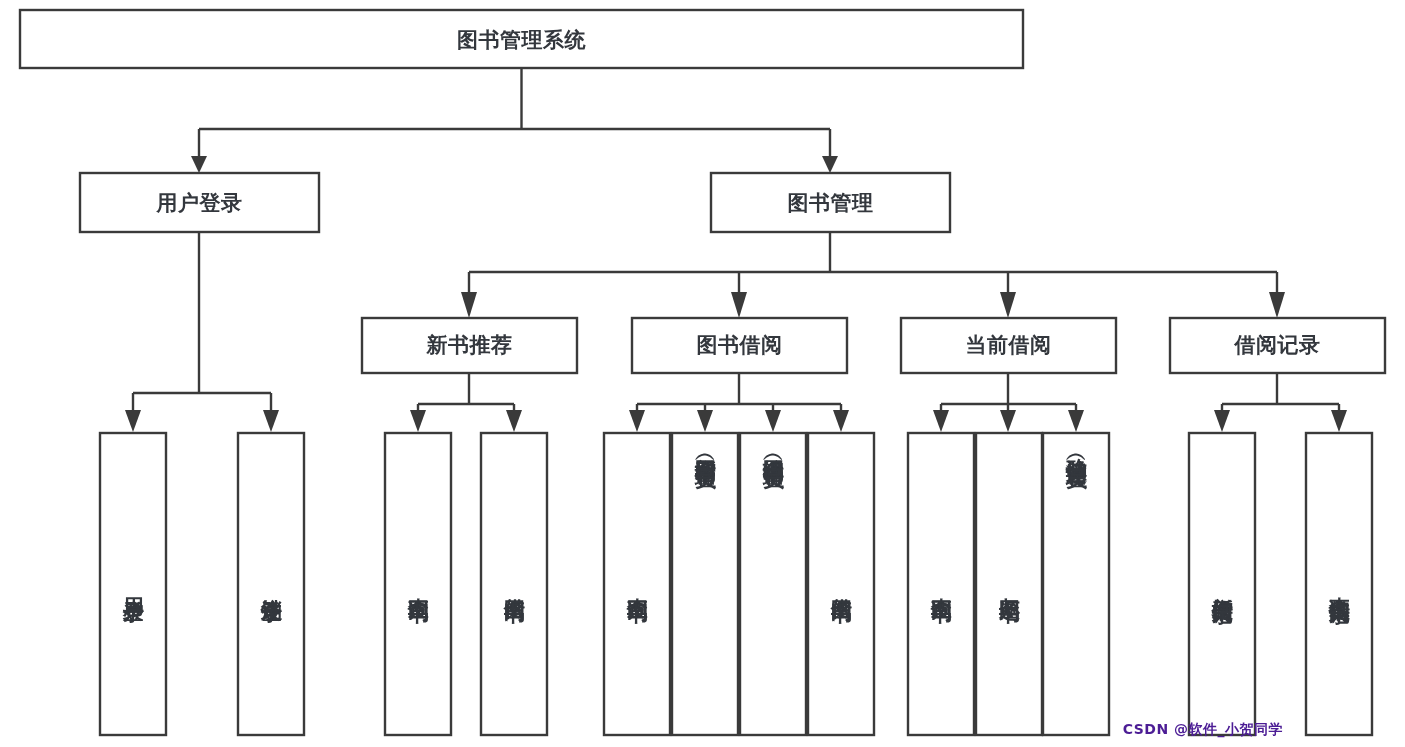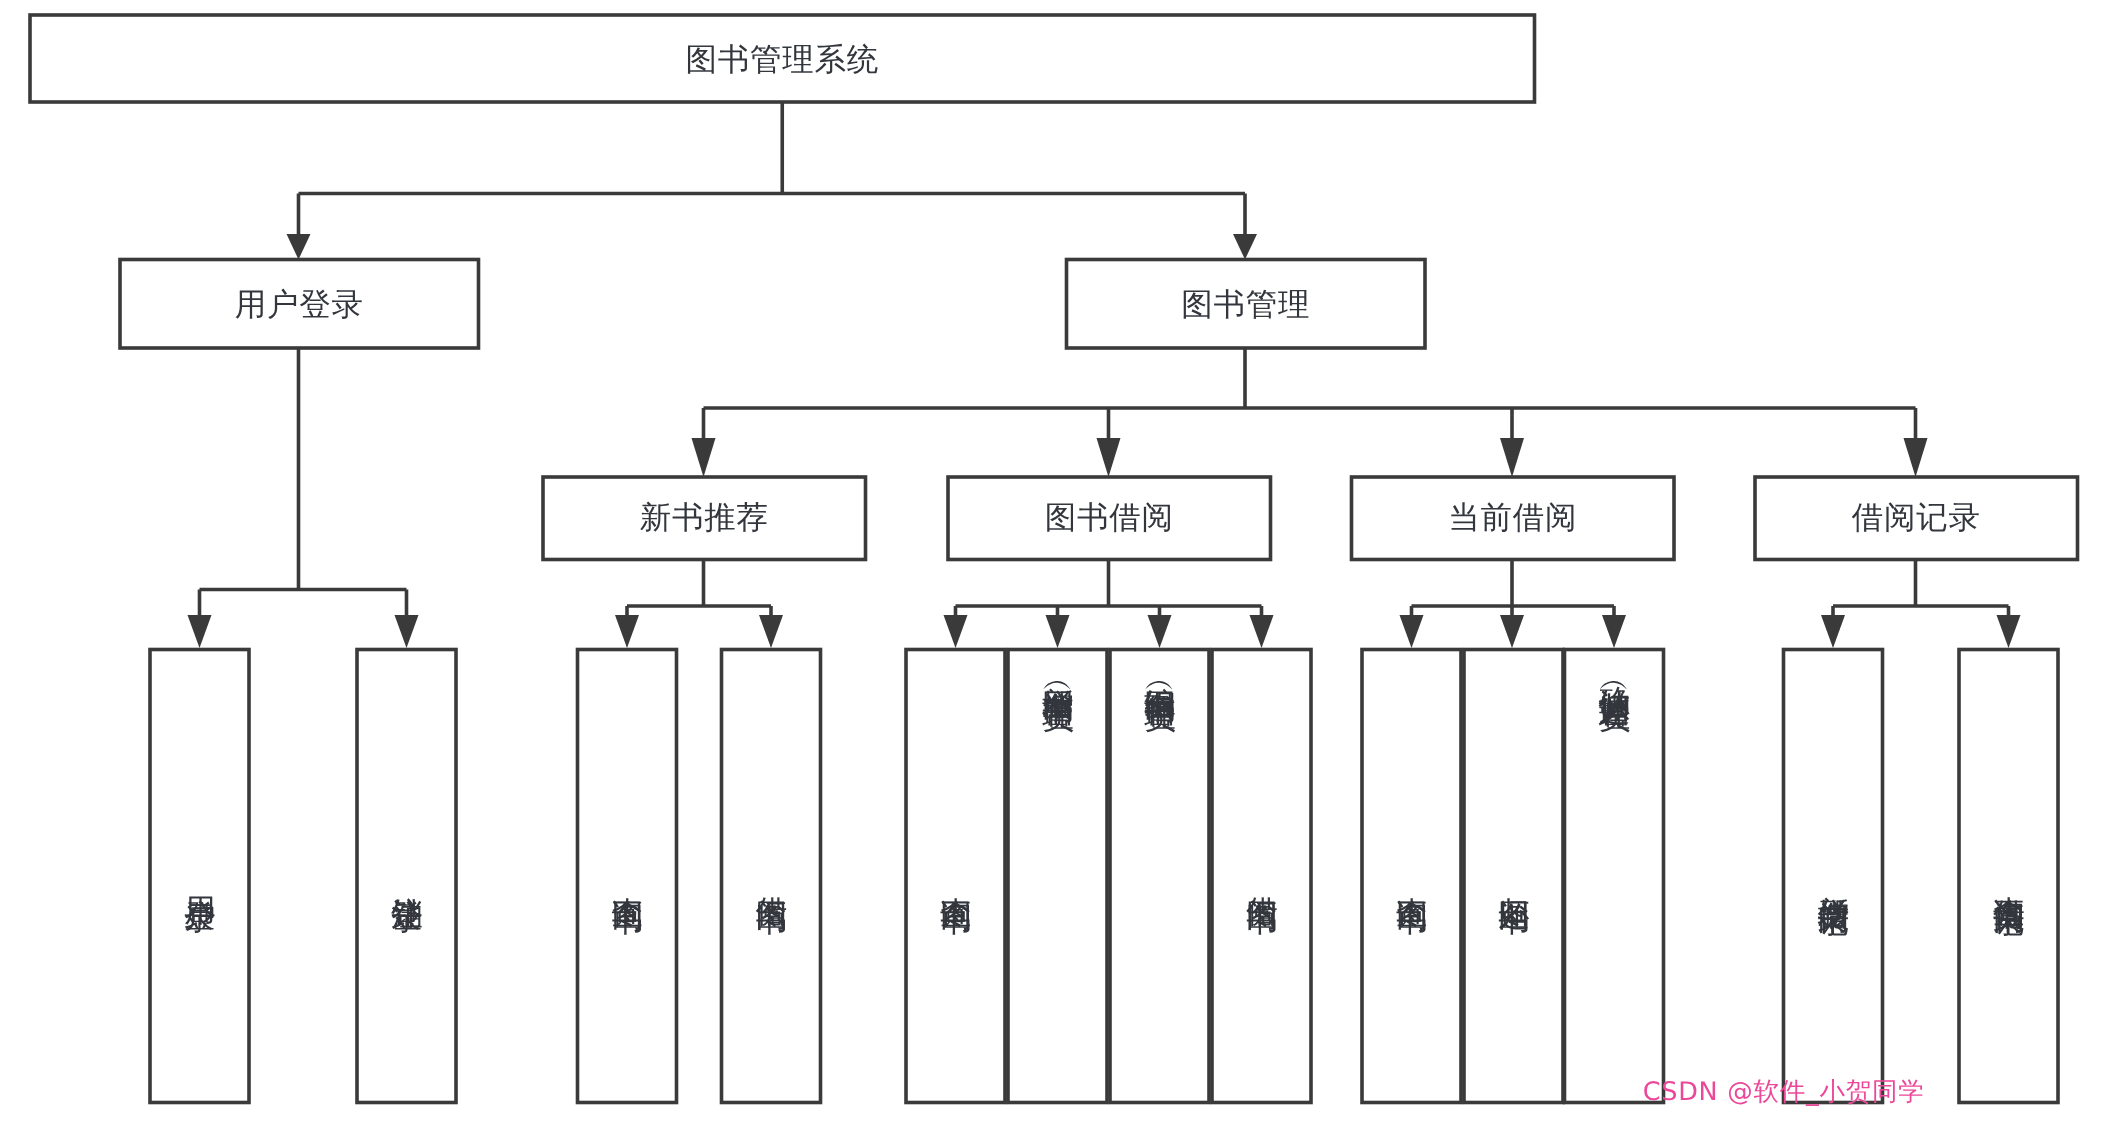--- a/index.html
+++ b/index.html
@@ -12,20 +12,21 @@
     width: 1405px;
     height: 747px;
     font-family: "DejaVu Sans", "Liberation Sans", sans-serif;
     overflow: hidden;
   }
   #diagram-root {
     position: relative;
     width: 1295px;
     height: 747px;
     background: #ffffff;
+    font-weight: bold;
   }
   svg#diagram-svg {
     position: absolute;
     left: 0;
     top: 0;
     width: 1405px;
     height: 747px;
   }
   .node-box {
     fill: #ffffff;
@@ -63,22 +64,22 @@
     line-height: 1.18;
     letter-spacing: 1.5px;
     white-space: nowrap;
     pointer-events: none;
   }
   .watermark {
     position: absolute;
     right: 12px;
     bottom: 8px;
     font-family: "DejaVu Sans", "Liberation Sans", sans-serif;
-    font-size: 17px;
-    color: #ec4899;
+    font-size: 14px;
+    color: #4c1d95;
     letter-spacing: 0.5px;
     white-space: nowrap;
   }
 </style>
 </head>
 <body>
 
 <div id="diagram-root">
 
   <svg id="diagram-svg" viewBox="0 0 1405 747">

